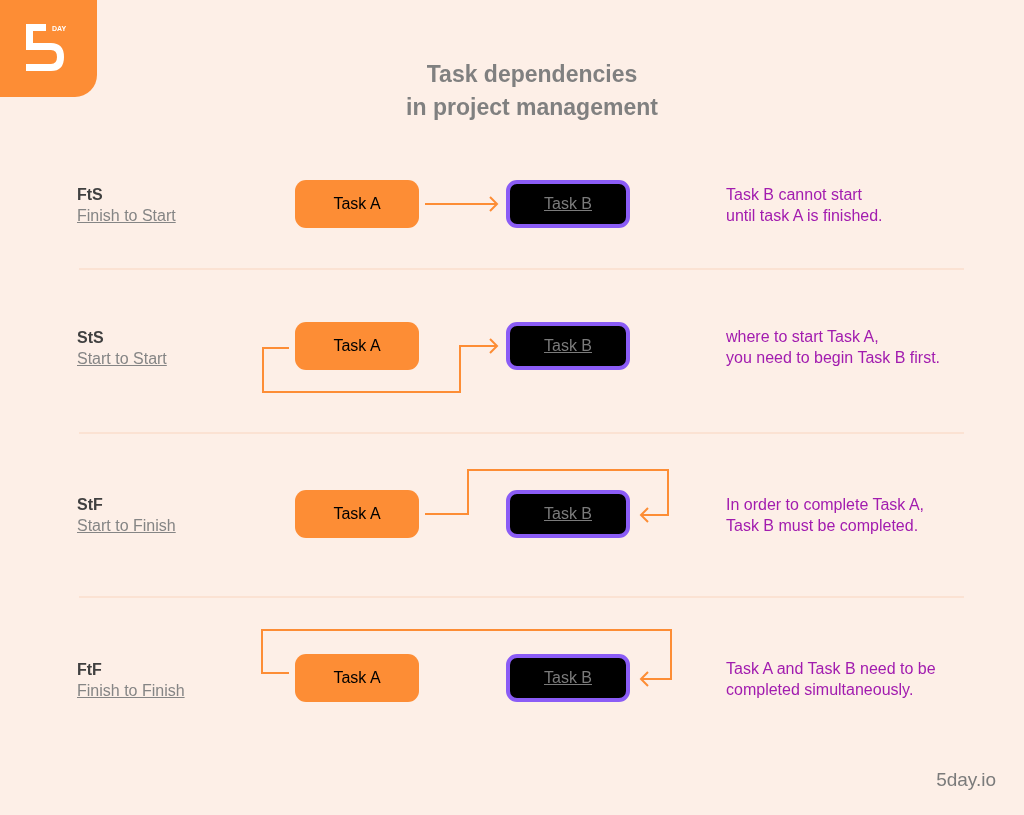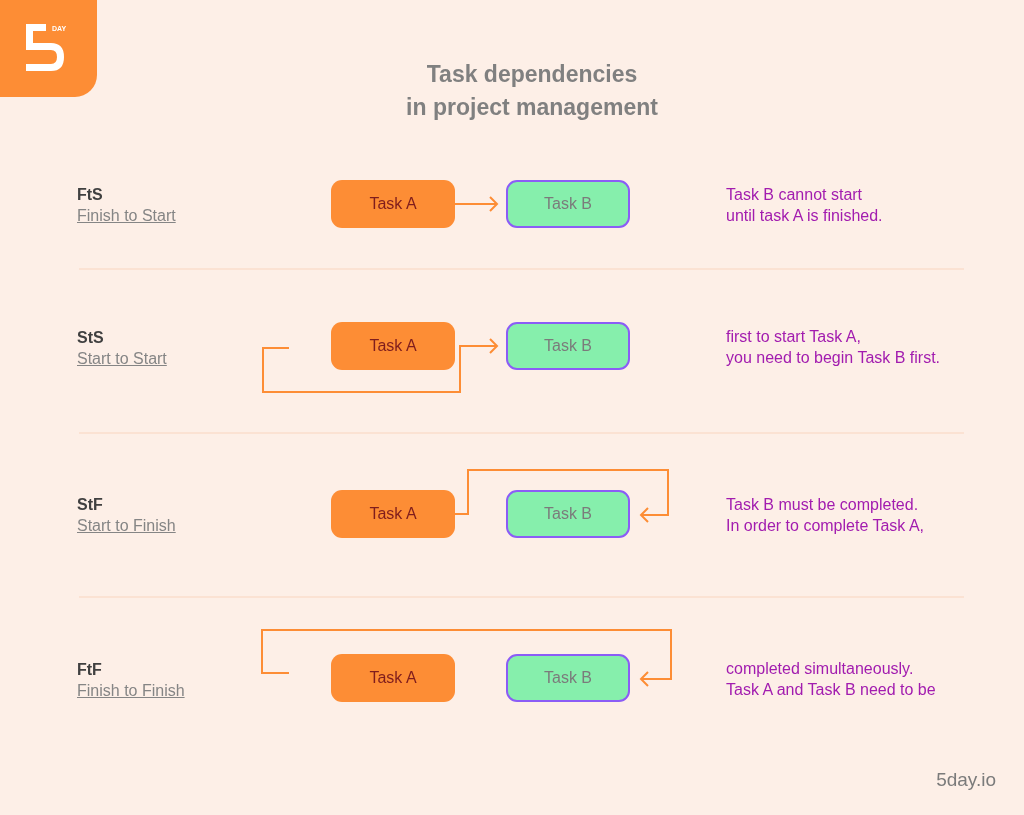--- a/index.html
+++ b/index.html
@@ -23,22 +23,22 @@
     line-height: 33px; color: #808080; padding-left: 20px;
   }
   .row-label { position: absolute; left: 77px; font-size: 16px; line-height: 21px; }
   .row-label .abbr { font-weight: bold; color: #404040; }
   .row-label .full { color: #858585; text-decoration: underline; }
   .box {
     position: absolute; width: 124px; height: 48px; box-sizing: border-box;
     border-radius: 11px; display: flex; align-items: center; justify-content: center;
     font-size: 16px;
   }
-  .box-a { left: 295px; background: #fd8d35; color: #7f1d1d; margin-left: 36px; }
-  .box-b { left: 506px; background: #86efac; border: 2px solid #8b5cf6; color: #7b7b7b; }
+  .box-a { left: 295px; background: #fd8d35; color: #000000; }
+  .box-b { left: 506px; background: #000000; border: 4px solid #8b5cf6; color: #7b7b7b; text-decoration: underline; }
   .desc { position: absolute; left: 726px; font-size: 16px; line-height: 21px; color: #a21caf; }
   .divider { position: absolute; left: 79px; width: 885px; height: 2px; background: #fbe2d3; }
   svg.conn { position: absolute; left: 0; top: 0; pointer-events: none; }
   .footer { position: absolute; right: 28px; top: 769px; font-size: 19px; color: #7b7b7b; text-align: center; }
 </style>
 </head>
 <body>
 
 <div class="logo">
   <svg width="97" height="97" viewBox="0 0 97 97">
@@ -64,46 +64,46 @@
 </div>
 <div class="divider" style="top:268px"></div>
 
 <div class="row-label" style="top:327px">
   <div class="abbr">StS</div>
   <div class="full">Start to Start</div>
 </div>
 <div class="box box-a" style="top:322px">Task A</div>
 <div class="box box-b" style="top:322px">Task B</div>
 <div class="desc" style="top:326px">
-  <div>first to start Task A,</div>
+  <div>where to start Task A,</div>
   <div>you need to begin Task B first.</div>
 </div>
 <div class="divider" style="top:432px"></div>
 
 <div class="row-label" style="top:494px">
   <div class="abbr">StF</div>
   <div class="full">Start to Finish</div>
 </div>
 <div class="box box-a" style="top:490px">Task A</div>
 <div class="box box-b" style="top:490px">Task B</div>
 <div class="desc" style="top:494px">
+  <div>In order to complete Task A,</div>
   <div>Task B must be completed.</div>
-  <div>In order to complete Task A,</div>
 </div>
 <div class="divider" style="top:596px"></div>
 
 <div class="row-label" style="top:659px">
   <div class="abbr">FtF</div>
   <div class="full">Finish to Finish</div>
 </div>
 <div class="box box-a" style="top:654px">Task A</div>
 <div class="box box-b" style="top:654px">Task B</div>
 <div class="desc" style="top:658px">
+  <div>Task A and Task B need to be</div>
   <div>completed simultaneously.</div>
-  <div>Task A and Task B need to be</div>
 </div>
 
 <svg class="conn" width="1024" height="815">
   <g fill="none" stroke="#fd8d35" stroke-width="2" stroke-linejoin="miter">
 
     <path d="M425 204 H497 M490 197 L497 204 L490 211"></path>
 
     <path d="M289 348 H263 V392 H460 V346 H497 M490 339 L497 346 L490 353"></path>
 
     <path d="M425 514 H468 V470 H668 V515 H641 M648 508 L641 515 L648 522"></path>

